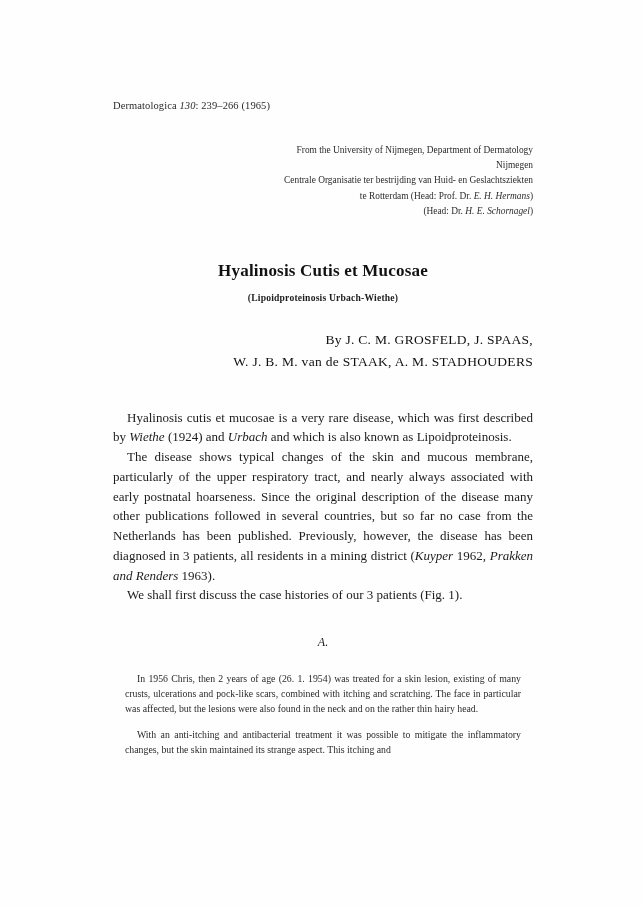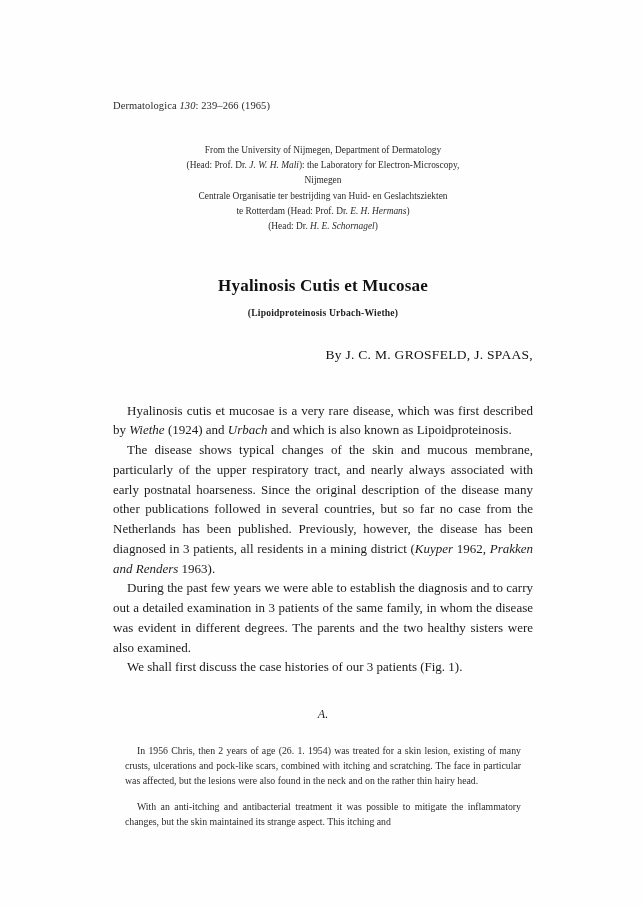--- a/index.html
+++ b/index.html
@@ -34,21 +34,21 @@
     letter-spacing: 0.1px;
     color: #2b2b2b;
     margin: 0 0 0 0;
   }
   .journal-line .vol {
     font-style: italic;
   }
 
   .affiliation {
     margin-top: 32px;
-    text-align: center;
+    text-align: right;
     font-size: 9.4px;
     line-height: 1.62;
     color: #2b2b2b;
   }
   .affiliation .it { font-style: italic; }
 
   .title {
     margin-top: 42px;
     text-align: center;
     font-size: 17px;
@@ -116,38 +116,37 @@
 
     <div class="journal-line">
       <span>Dermatologica</span>
       <span class="vol">130</span><span>:</span>
       <span>239–266</span>
       <span>(1965)</span>
     </div>
 
     <div class="affiliation">
       <div>From the University of Nijmegen, Department of Dermatology</div>
-      <div>(Head: Prof. Dr. <span class="it">J. W. H. Mali</span>): the Laboratory for Electron-Microscopy,</div>
       <div>Nijmegen</div>
       <div>Centrale Organisatie ter bestrijding van Huid- en Geslachtsziekten</div>
       <div>te Rotterdam (Head: Prof. Dr. <span class="it">E. H. Hermans</span>)</div>
       <div>(Head: Dr. <span class="it">H. E. Schornagel</span>)</div>
     </div>
 
     <div class="title">Hyalinosis Cutis et Mucosae</div>
     <div class="subtitle">(Lipoidproteinosis Urbach-Wiethe)</div>
 
     <div class="authors">
       <div>By J. C. M. GROSFELD, J. SPAAS,</div>
+      <div>W. J. B. M. van de STAAK, A. M. STADHOUDERS</div>
     </div>
 
     <div class="body-text">
       <p class="first">Hyalinosis cutis et mucosae is a very rare disease, which was first described by <span class="it">Wiethe</span> (1924) and <span class="it">Urbach</span> and which is also known as Lipoidproteinosis.</p>
       <p>The disease shows typical changes of the skin and mucous membrane, particularly of the upper respiratory tract, and nearly always associated with early postnatal hoarseness. Since the original description of the disease many other publications followed in several countries, but so far no case from the Netherlands has been published. Previously, however, the disease has been diagnosed in 3 patients, all residents in a mining district (<span class="it">Kuyper</span> 1962, <span class="it">Prakken and Renders</span> 1963).</p>
-      <p>During the past few years we were able to establish the diagnosis and to carry out a detailed examination in 3 patients of the same family, in whom the disease was evident in different degrees. The parents and the two healthy sisters were also examined.</p>
       <p>We shall first discuss the case histories of our 3 patients (Fig. 1).</p>
     </div>
 
     <div class="section-letter">A.</div>
 
     <div class="small-text">
       <p>In 1956 Chris, then 2 years of age (26. 1. 1954) was treated for a skin lesion, existing of many crusts, ulcerations and pock-like scars, combined with itching and scratching. The face in particular was affected, but the lesions were also found in the neck and on the rather thin hairy head.</p>
       <p>With an anti-itching and antibacterial treatment it was possible to mitigate the inflammatory changes, but the skin maintained its strange aspect. This itching and</p>
     </div>
 

